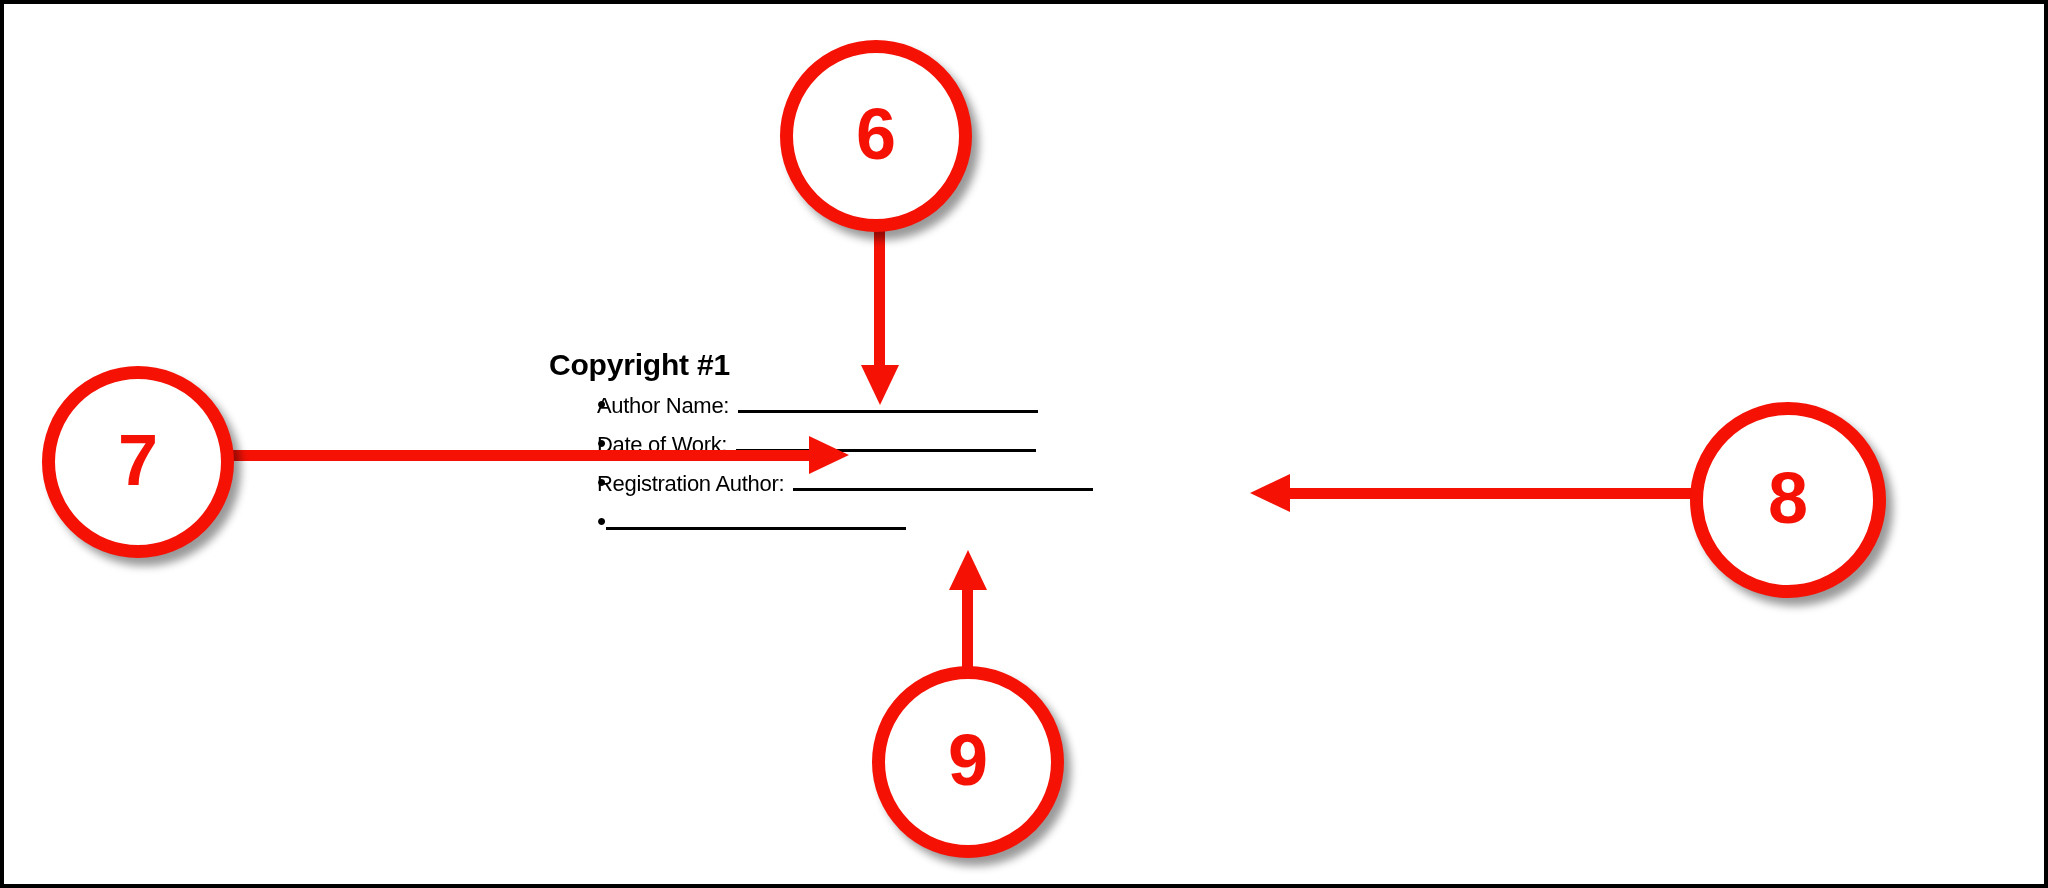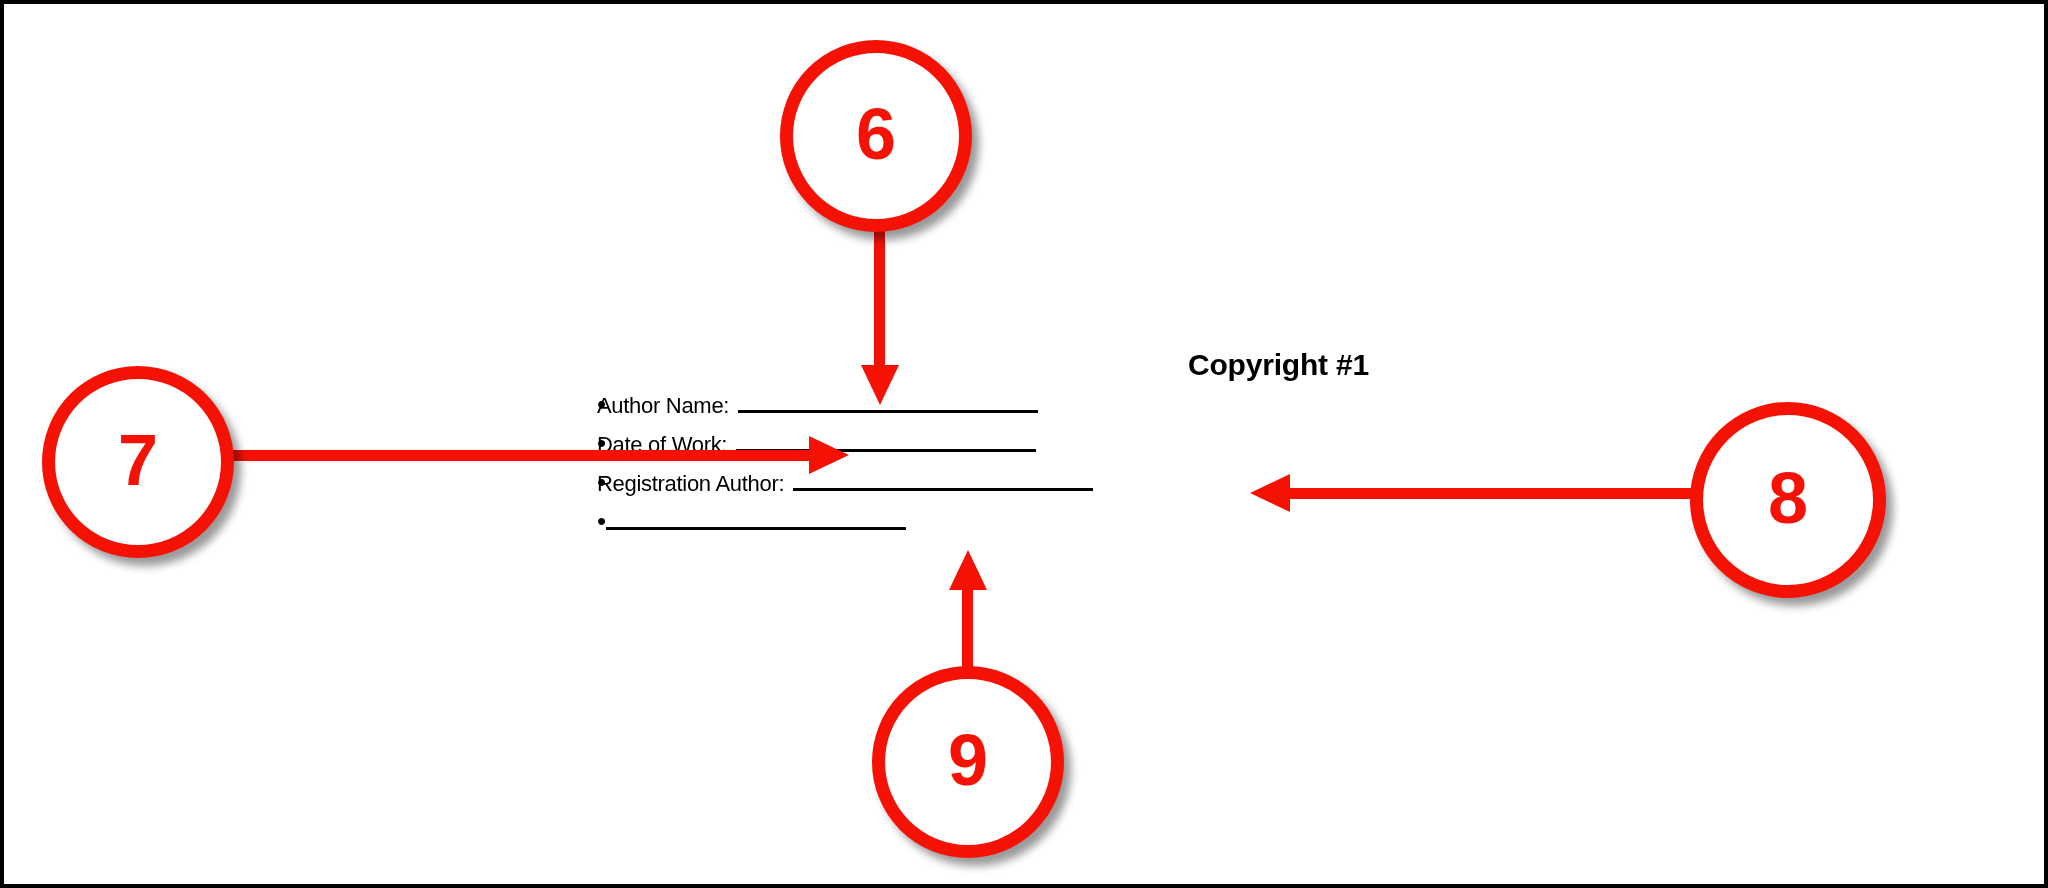--- a/index.html
+++ b/index.html
@@ -26,21 +26,20 @@
     width: 820px;
   }
   #doc-heading {
     font-size: 30px;
     font-weight: bold;
     color: #000000;
     line-height: 1.05;
     letter-spacing: -0.2px;
     margin: 0 0 4px 0;
     white-space: nowrap;
-    text-align: right;
   }
   #field-list {
     list-style: none;
     margin: 0;
     padding: 0;
   }
   .field-row {
     display: flex;
     align-items: baseline;
     height: 39px;

